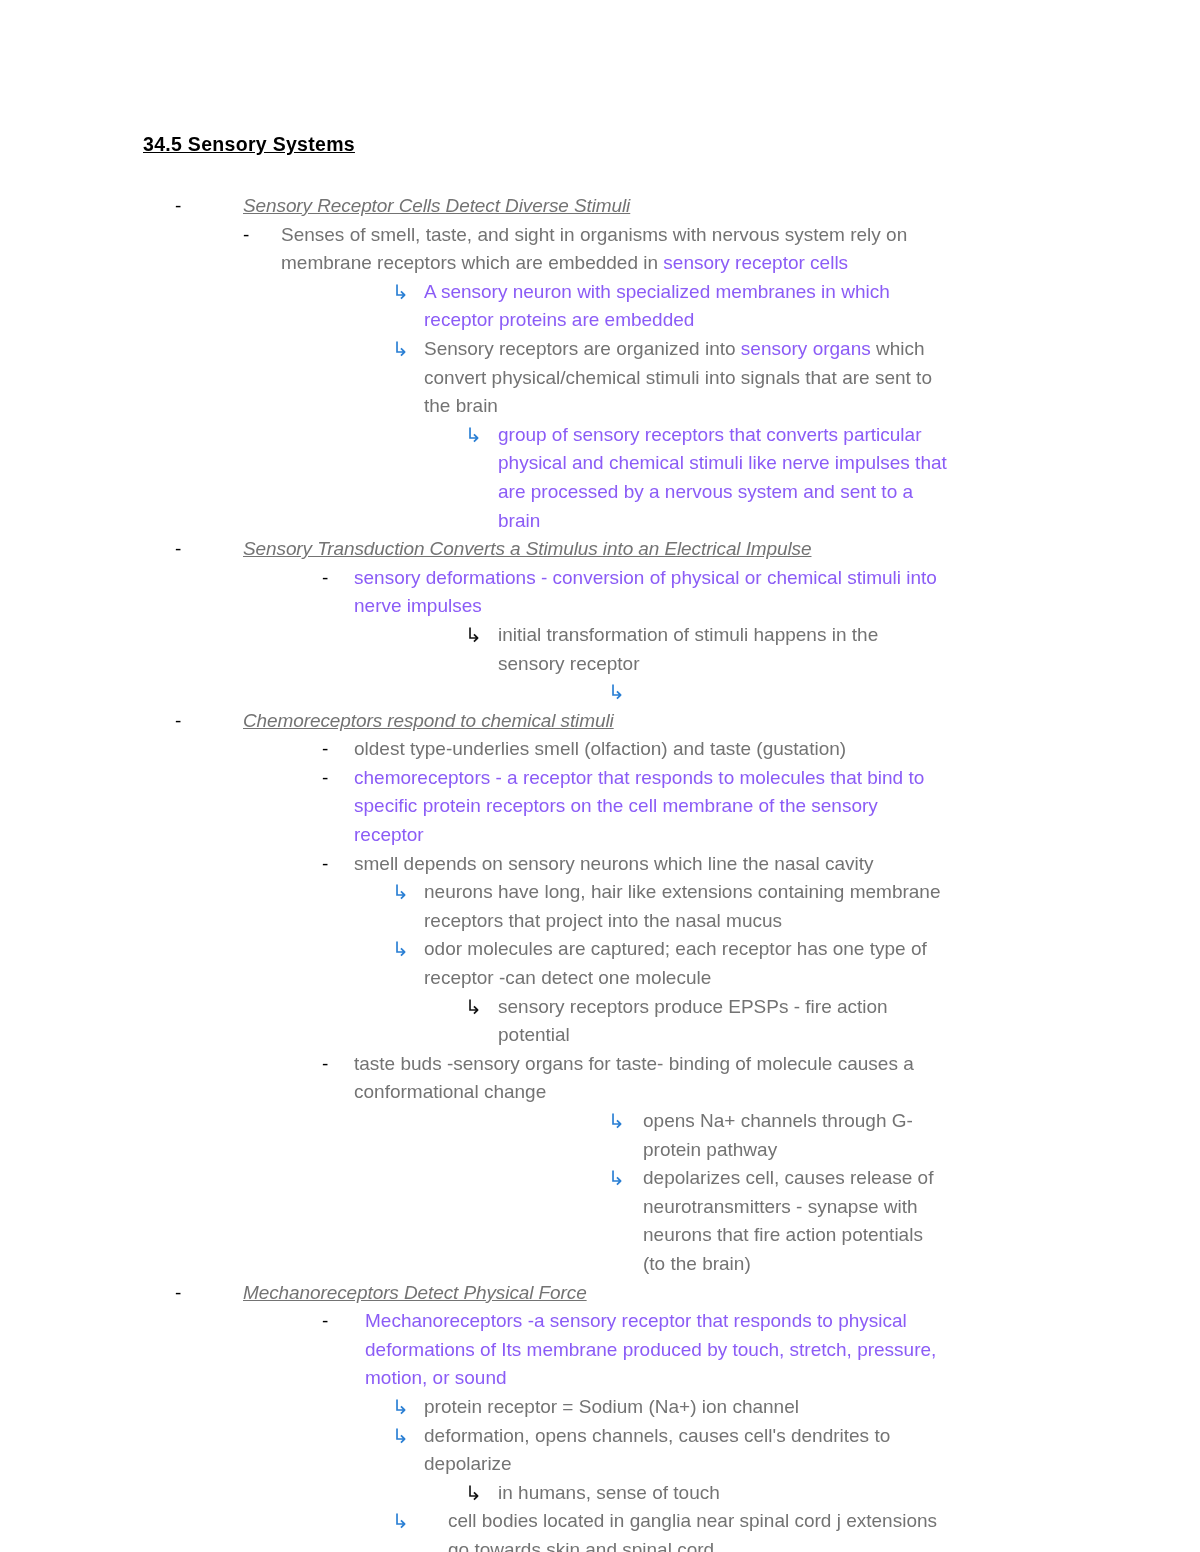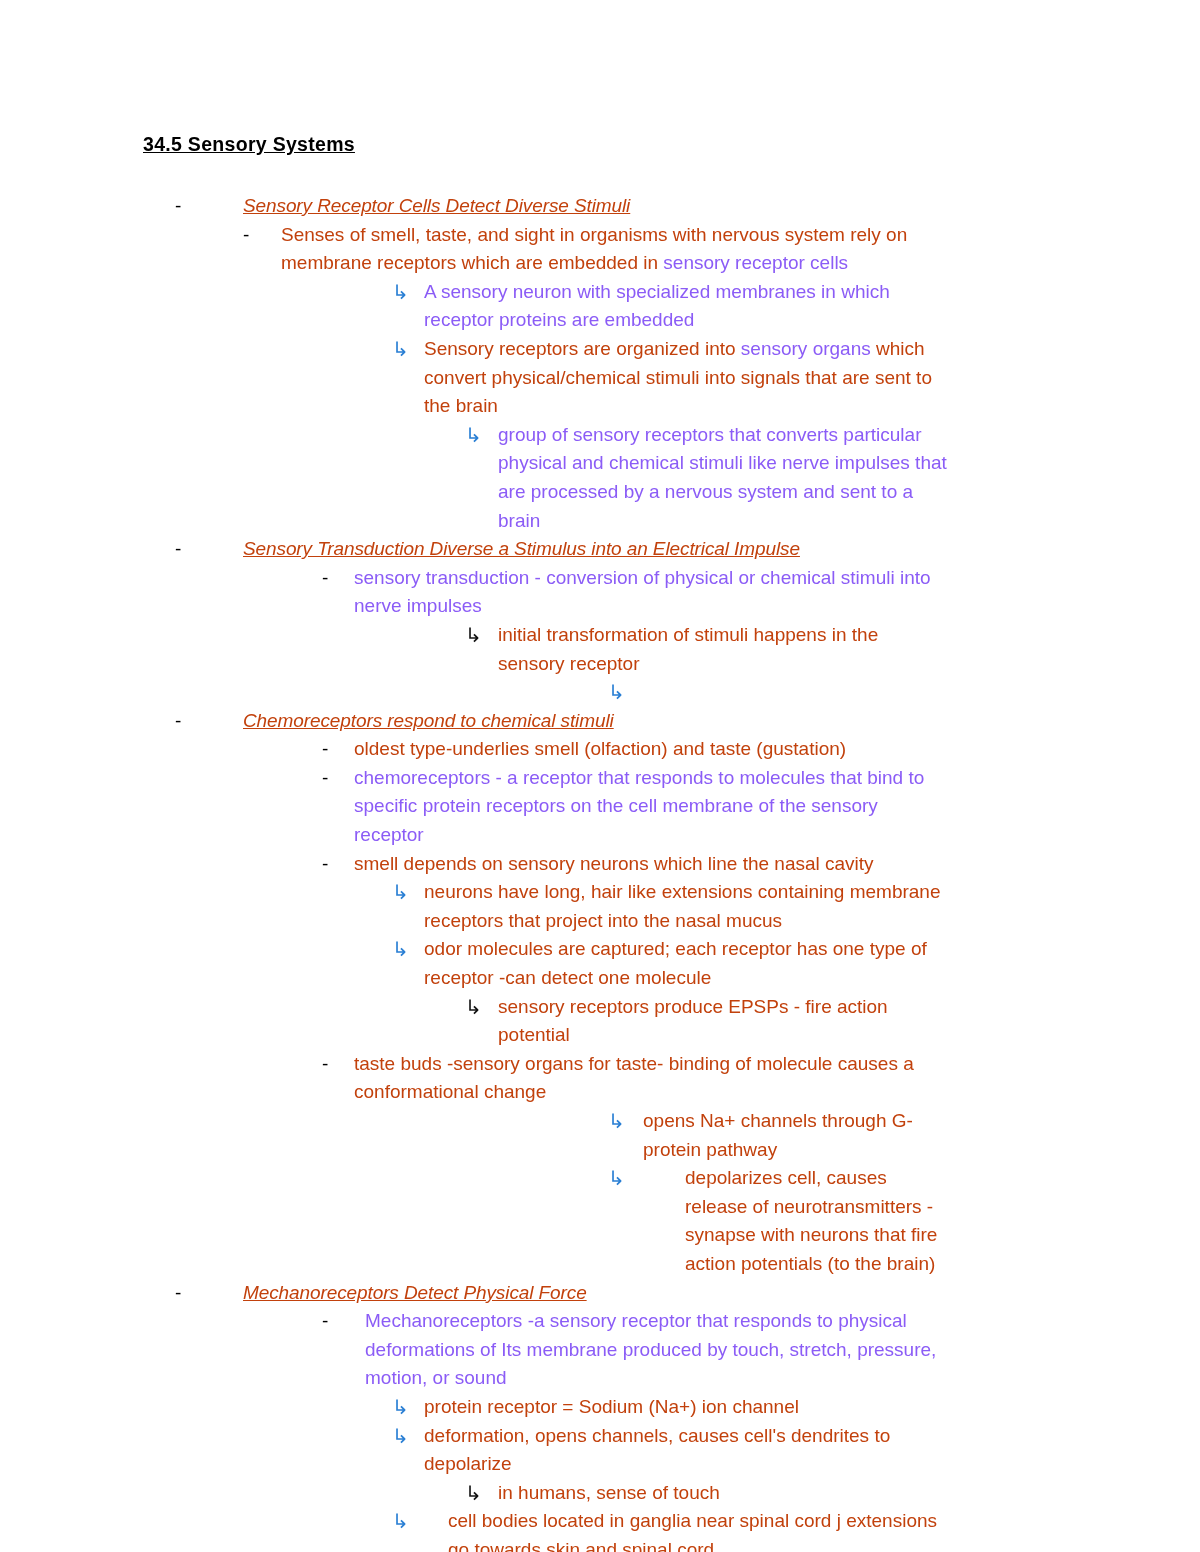--- a/index.html
+++ b/index.html
@@ -58,21 +58,21 @@
   }
   .bullet.arrow-black {
     color: #111111;
     font-size: 20px;
   }
   .txt {
     flex: 1 1 auto;
     white-space: normal;
   }
   .blue { color: #8b5cf6; }
-  .black { color: #c2410c; }
+  .black { color: #737373; }
   .hdg {
     font-style: italic;
     text-decoration: underline;
     letter-spacing: -0.1px;
   }
 
   
   .lvl1 { margin-left: 32px; }
   .lvl1 .bullet { width: 68px; }
   .lvl1 .txt   { max-width: 828px; }
@@ -124,26 +124,26 @@
       <span class="txt"><span class="black">Sensory receptors are organized into </span><span class="blue">sensory organs</span><span class="black"> which convert physical/chemical stimuli into signals that are sent to the brain</span></span>
     </div>
 
     <div class="li lvl4">
       <span class="bullet arrow">↳</span>
       <span class="txt blue">group of sensory receptors that converts particular physical and chemical stimuli like nerve impulses that are processed by a nervous system and sent to a brain</span>
     </div>
 
     <div class="li lvl1">
       <span class="bullet dash">-</span>
-      <span class="txt hdg black">Sensory Transduction Diverse a Stimulus into an Electrical Impulse</span>
-    </div>
-
-    <div class="li lvl2b">
-      <span class="bullet dash">-</span>
-      <span class="txt blue">sensory transduction - conversion of physical or chemical stimuli into nerve impulses</span>
+      <span class="txt hdg black">Sensory Transduction Converts a Stimulus into an Electrical Impulse</span>
+    </div>
+
+    <div class="li lvl2b">
+      <span class="bullet dash">-</span>
+      <span class="txt blue">sensory deformations - conversion of physical or chemical stimuli into nerve impulses</span>
     </div>
 
     <div class="li lvl4" style="margin-left:322px;">
       <span class="bullet arrow-black">↳</span>
       <span class="txt black">initial transformation of stimuli happens in the sensory receptor</span>
     </div>
 
     <div class="li" style="margin-left:465px;">
       <span class="bullet arrow" style="width:35px;">↳</span>
       <span class="txt black" style="max-width:562px;">
@@ -190,21 +190,21 @@
       <span class="txt black">taste buds -sensory organs for taste- binding of molecule causes a conformational change</span>
     </div>
 
     <div class="li" style="margin-left:465px;">
       <span class="bullet arrow" style="width:35px;">↳</span>
       <span class="txt black" style="max-width:562px;">opens Na+ channels through G-protein pathway</span>
     </div>
 
     <div class="li" style="margin-left:465px;">
       <span class="bullet arrow" style="width:35px;">↳</span>
-      <span class="txt black" style="max-width:562px;margin-left:42px;">depolarizes cell, causes release of neurotransmitters - synapse with neurons that fire action potentials (to the brain)</span>
+      <span class="txt black" style="max-width:562px;">depolarizes cell, causes release of neurotransmitters - synapse with neurons that fire action potentials (to the brain)</span>
     </div>
 
     <div class="li lvl1">
       <span class="bullet dash">-</span>
       <span class="txt hdg black">Mechanoreceptors Detect Physical Force</span>
     </div>
 
     <div class="li lvl2b">
       <span class="bullet dash">-</span>
       <span class="txt blue" style="max-width:790px;margin-left:11px;">Mechanoreceptors -a sensory receptor that responds to physical deformations of Its membrane produced by touch, stretch, pressure, motion, or sound</span>

